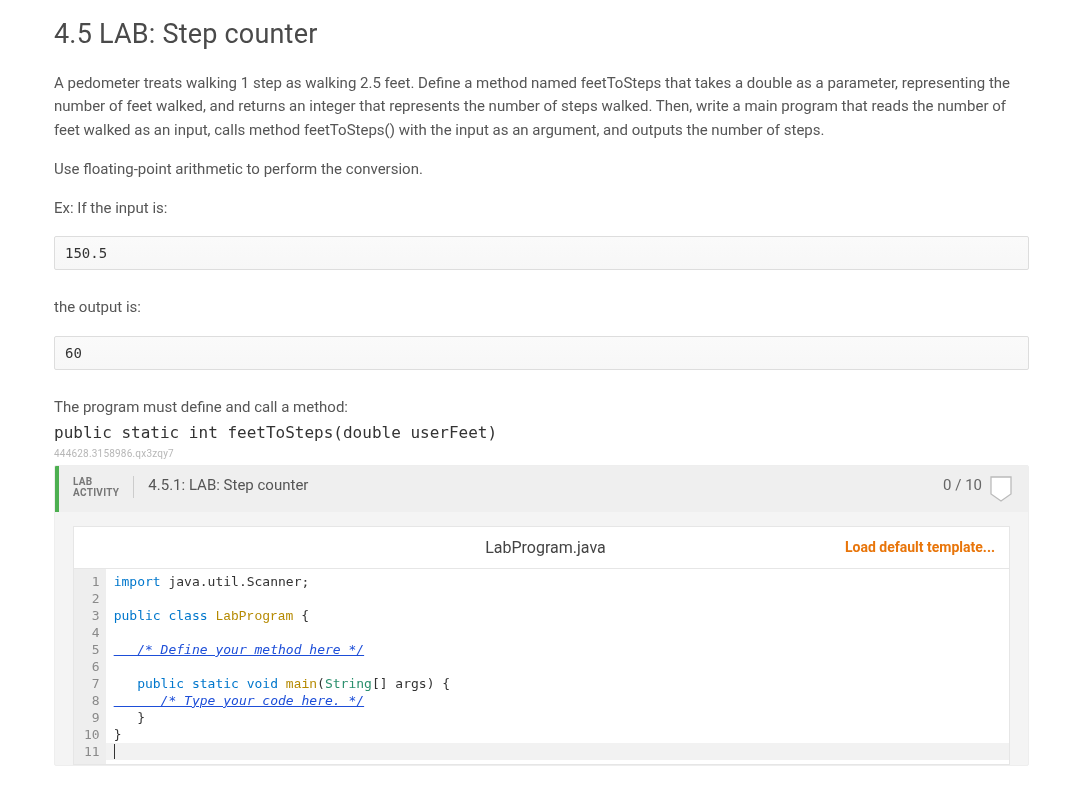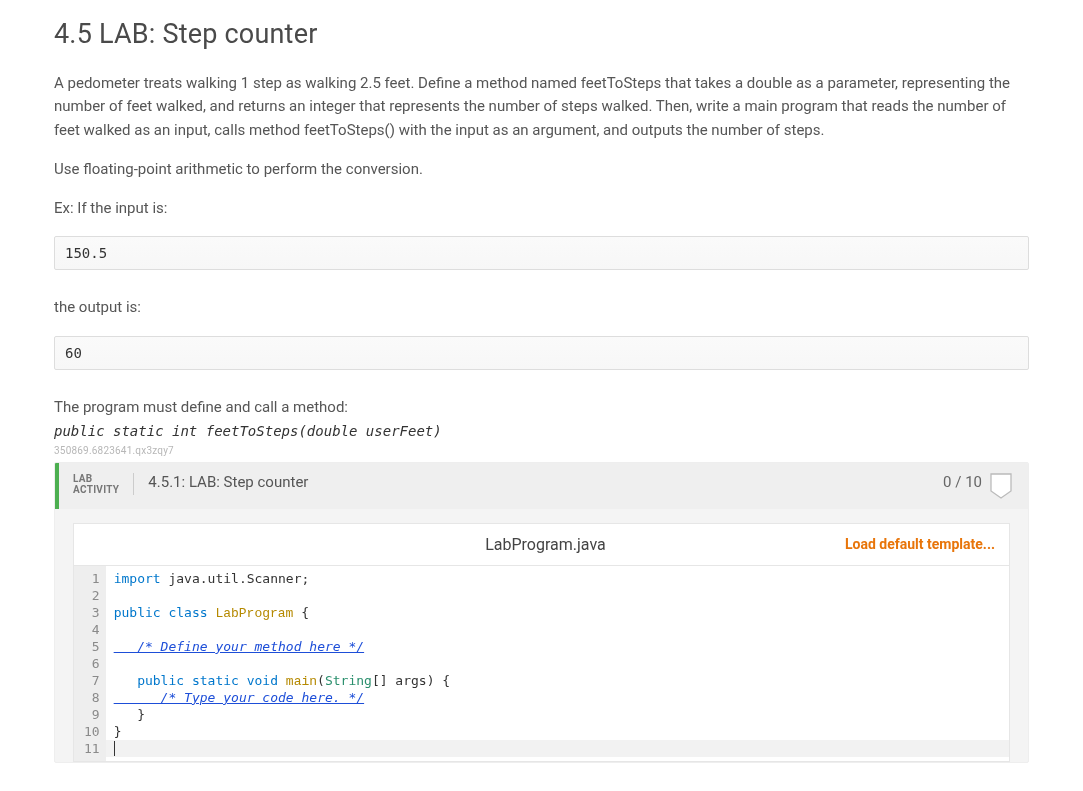--- a/index.html
+++ b/index.html
@@ -28,23 +28,22 @@
     background: linear-gradient(#fafafa,#f7f7f7);
     padding: 8px 10px;
     font-family: "Consolas", "Menlo", monospace;
     font-size: 14px;
     color: #333;
     margin: 8px 0 26px 0;
     border-radius: 2px;
   }
   .mono {
     font-family: "Consolas", "Menlo", monospace;
-    font-size: 14px;
+    font-size: 16px;
     color: #333;
-    font-style: italic;
   }
   .tinyid {
     font-size: 10px;
     color: #b7b7b7;
     margin: 6px 0 6px 0;
     letter-spacing: 0.2px;
   }
   
   .activity {
     margin-top: 4px;
@@ -162,21 +161,21 @@
 
 <p class="para">A pedometer treats walking 1 step as walking 2.5 feet. Define a method named feetToSteps that takes a double as a parameter, representing the number of feet walked, and returns an integer that represents the number of steps walked. Then, write a main program that reads the number of feet walked as an input, calls method feetToSteps() with the input as an argument, and outputs the number of steps.</p>
 <p class="para">Use floating-point arithmetic to perform the conversion.</p>
 <p class="para">Ex: If the input is:</p>
 <div class="codebox">150.5</div>
 <p class="para">the output is:</p>
 <div class="codebox">60</div>
 <p class="para" style="margin-bottom:4px">The program must define and call a method:</p>
 <div class="mono">public static int feetToSteps(double userFeet)</div>
 
-<div class="tinyid">350869.6823641.qx3zqy7</div>
+<div class="tinyid">444628.3158986.qx3zqy7</div>
 
 <div class="activity">
   <div class="activity-header">
     <div class="lab-label">
       <div>LAB</div>
       <div>ACTIVITY</div>
     </div>
     <div class="activity-title">4.5.1: LAB: Step counter</div>
     <div class="score">0 / 10</div>
     <span class="shield">

